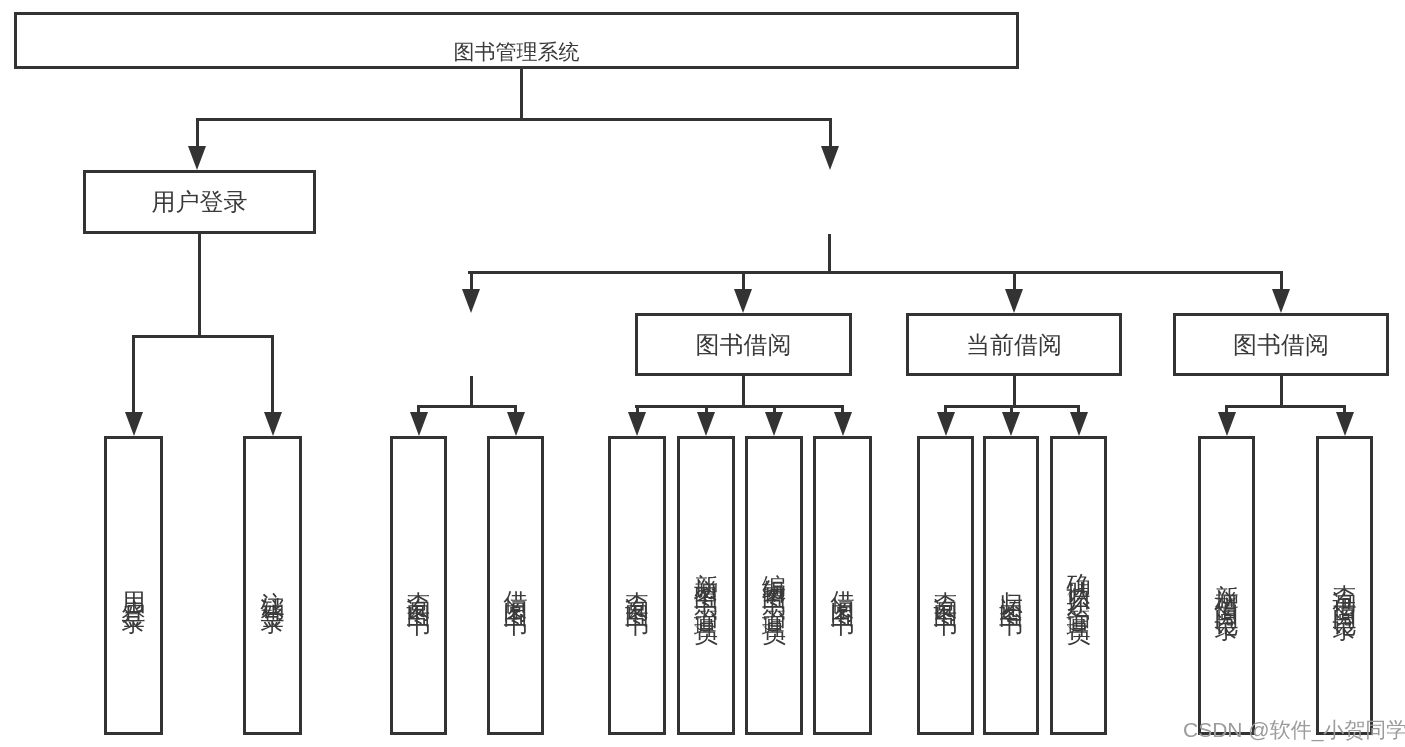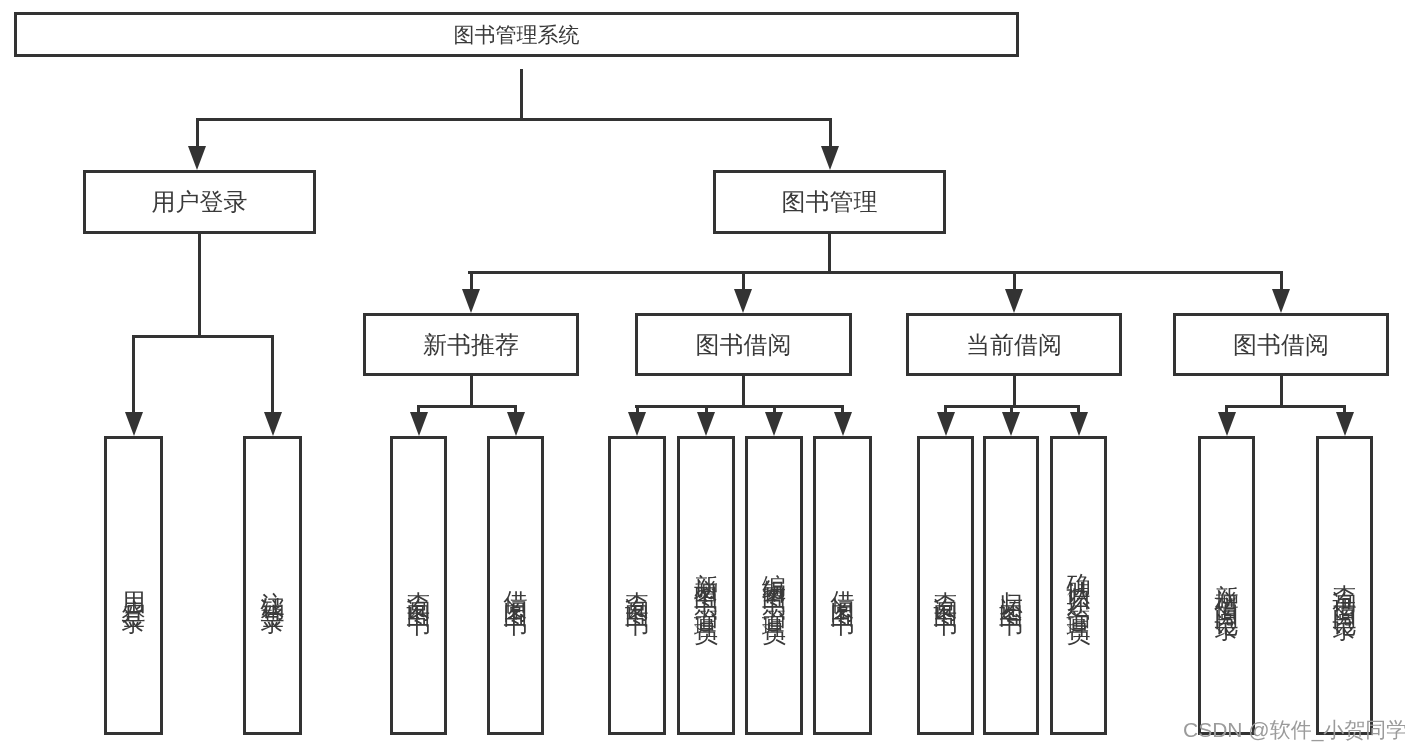--- a/index.html
+++ b/index.html
@@ -46,35 +46,29 @@
     color:#9b9b9b;
     z-index:5;
     white-space:nowrap;
   }
 </style>
 </head>
 <body>
 
 <div id="canvas">
 
-  <div class="box root" style="left:14px;top:12px;width:1005px;height:45px;">
+  <div class="box root" style="left:14px;top:12px;width:1005px;height:57px;align-items:flex-end;">
     <span>图书管理系统</span>
   </div>
 
   <div class="box" style="left:83px;top:170px;width:233px;height:64px;">
     <span>用户登录</span>
   </div>
 
-  <div class="box" style="left:713px;top:170px;width:233px;height:64px;">
-    <span>图书管理</span>
-  </div>
 
-  <div class="box" style="left:363px;top:313px;width:216px;height:63px;">
-    <span>新书推荐</span>
-  </div>
 
   <div class="box" style="left:635px;top:313px;width:217px;height:63px;">
     <span>图书借阅</span>
   </div>
 
   <div class="box" style="left:906px;top:313px;width:216px;height:63px;text-align:right;">
     <span>当前借阅</span>
   </div>
 
   <div class="box" style="left:1173px;top:313px;width:216px;height:63px;">

